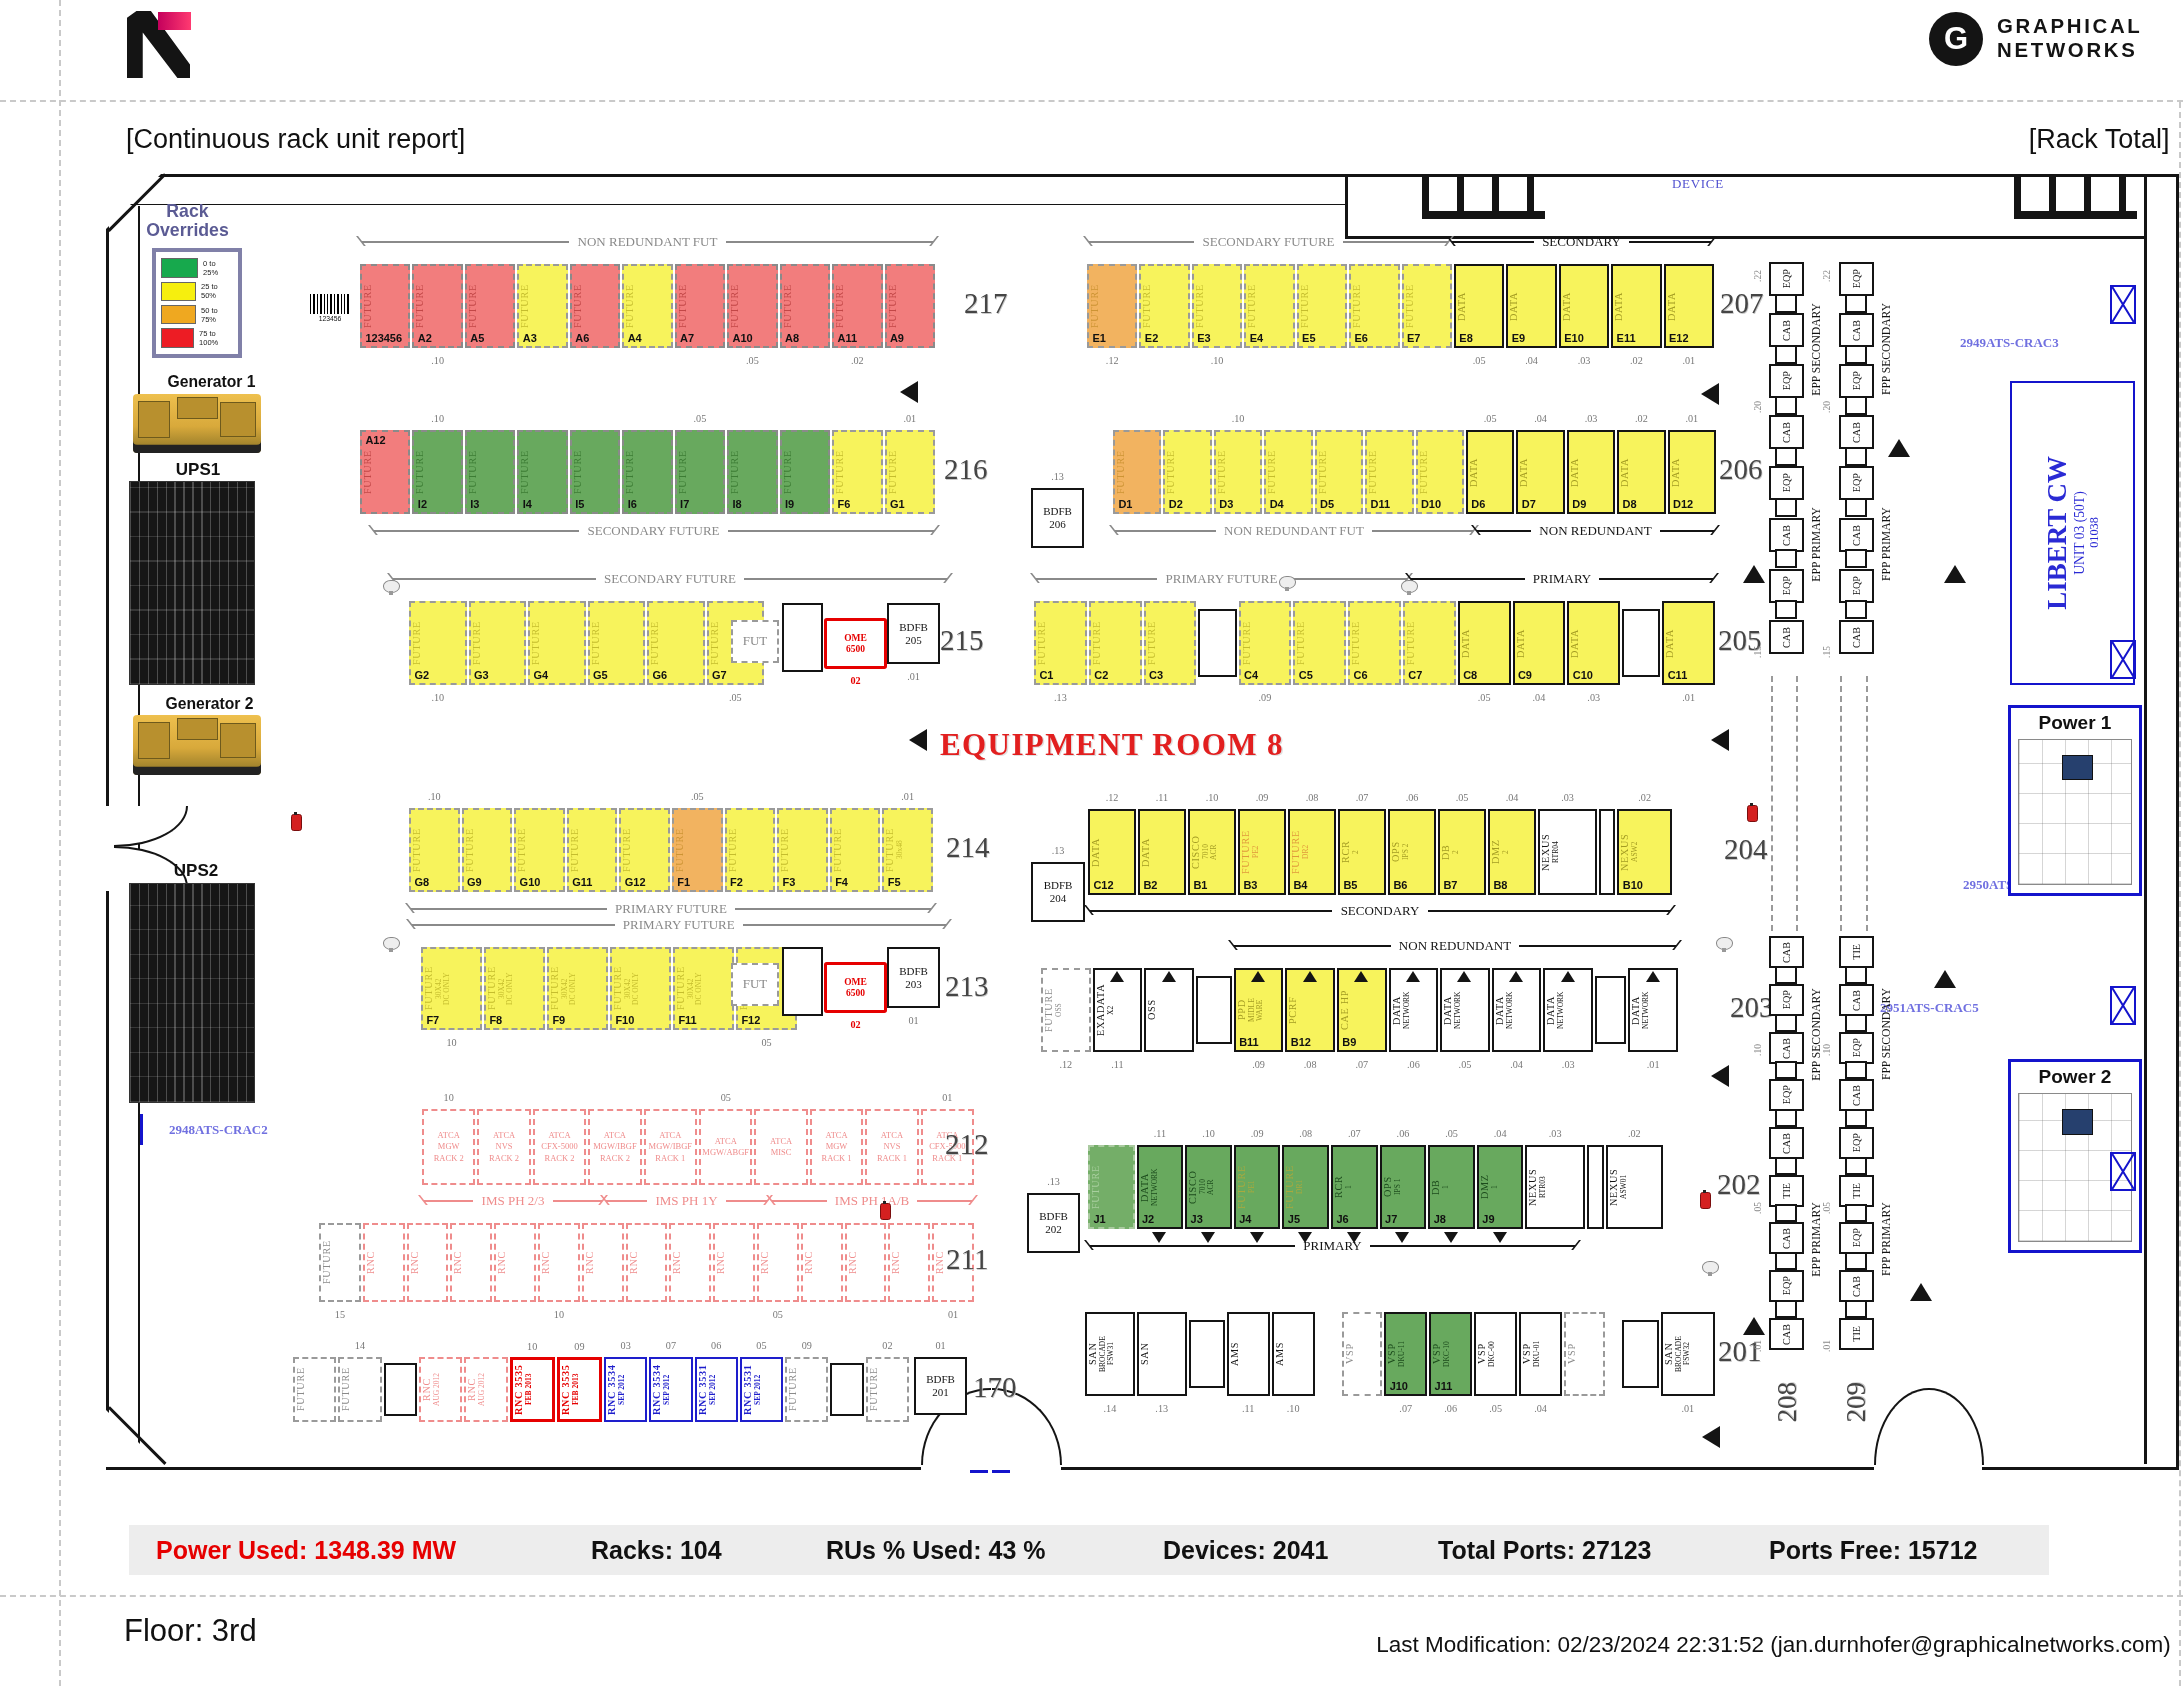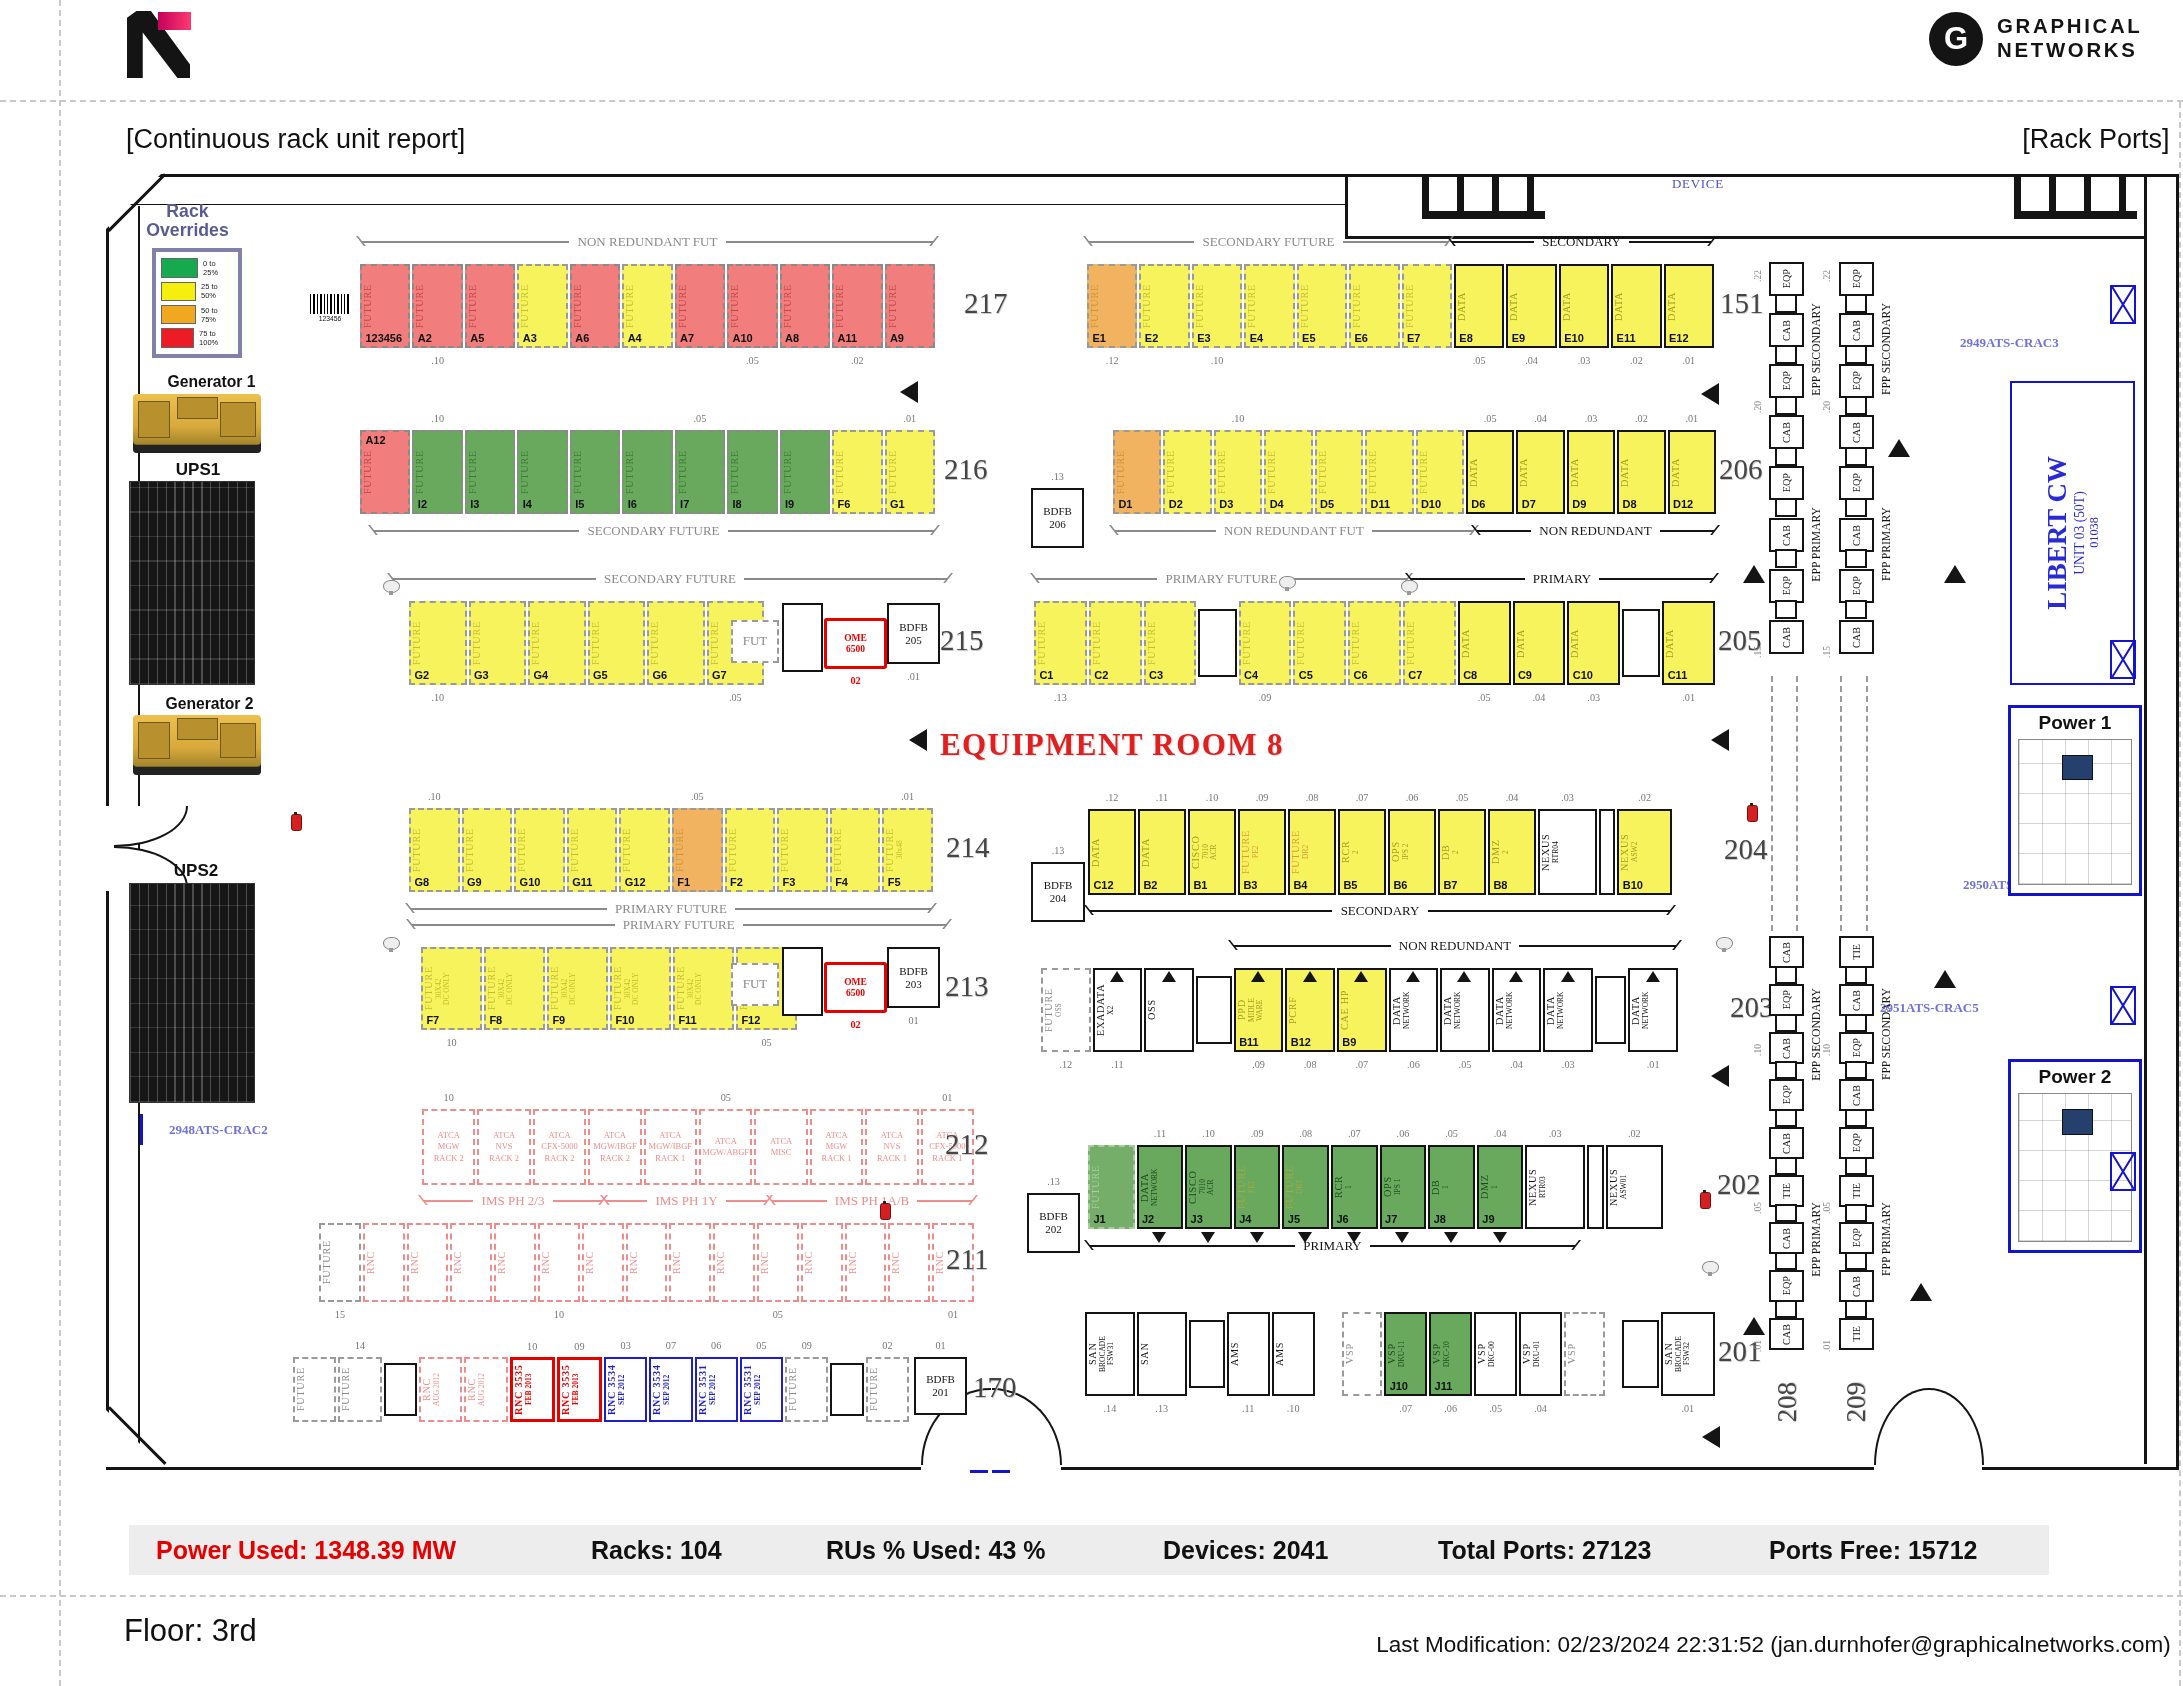--- a/index.html
+++ b/index.html
@@ -153,21 +153,21 @@
 <div class="dashv-page" style="left:2179px;top:102px"></div>
 
 <div class="logo-glyph"></div>
 <div class="logo-pink"></div>
 <div class="brand-circle">G</div>
 <div class="brand-text">
   <div>GRAPHICAL</div>
   <div>NETWORKS</div>
 </div>
 <div class="title" style="left:126px">[Continuous rack unit report]</div>
-<div class="title" style="right:13.6px">[Rack Ports]</div>
+<div class="title" style="right:13.6px">[Rack Total]</div>
 
 <div class="w-outer"></div>
 <div class="wall" style="left:2144px;top:174px;width:3.4px;height:1290px"></div>
 <div class="wall" style="left:1345px;top:174px;width:2.7px;height:65px"></div>
 <div class="wall" style="left:1345px;top:236px;width:802px;height:2.7px"></div>
 <div class="wall" style="left:114px;top:204px;width:1231px;height:1.4px"></div>
 <div class="wall" style="left:138px;top:206px;width:2px;height:1256px"></div>
 <div class="cham" style="left:104px;top:172px;width:59px;height:59px;clip-path:polygon(0 0,100% 0,0 100%)"></div>
 <div class="diag" style="left:97px;top:201px;width:80px;transform:rotate(-45deg)"></div>
 <div class="cham" style="left:104px;top:1408px;width:59px;height:59px;clip-path:polygon(0 100%,0 0,100% 100%)"></div>
@@ -962,21 +962,21 @@
         <i></i>
         <b class="hk hr"></b>
       </div>
       <div class="brace" style="left: 363px; width: 263px; top: -30px; color: rgb(20, 20, 20);">
         <b class="hk hl"></b>
         <i></i>
         <span class="blab">SECONDARY</span>
         <i></i>
         <b class="hk hr"></b>
       </div>
-      <div class="rownum" style="left: 633px; top: 23px;">151</div>
+      <div class="rownum" style="left: 633px; top: 23px;">207</div>
     </div>
     <div class="rowwrap" style="left: 1113px; top: 430px; width: 603px; height: 84px;">
       <div class="rowflex">
         <div class="rack s-of" style="flex-grow: 1;">
           <span class="vt">
             <span>FUTURE</span>
           </span>
           <span class="cl">D1</span>
         </div>
         <div class="rack s-yf" style="flex-grow: 1;">

